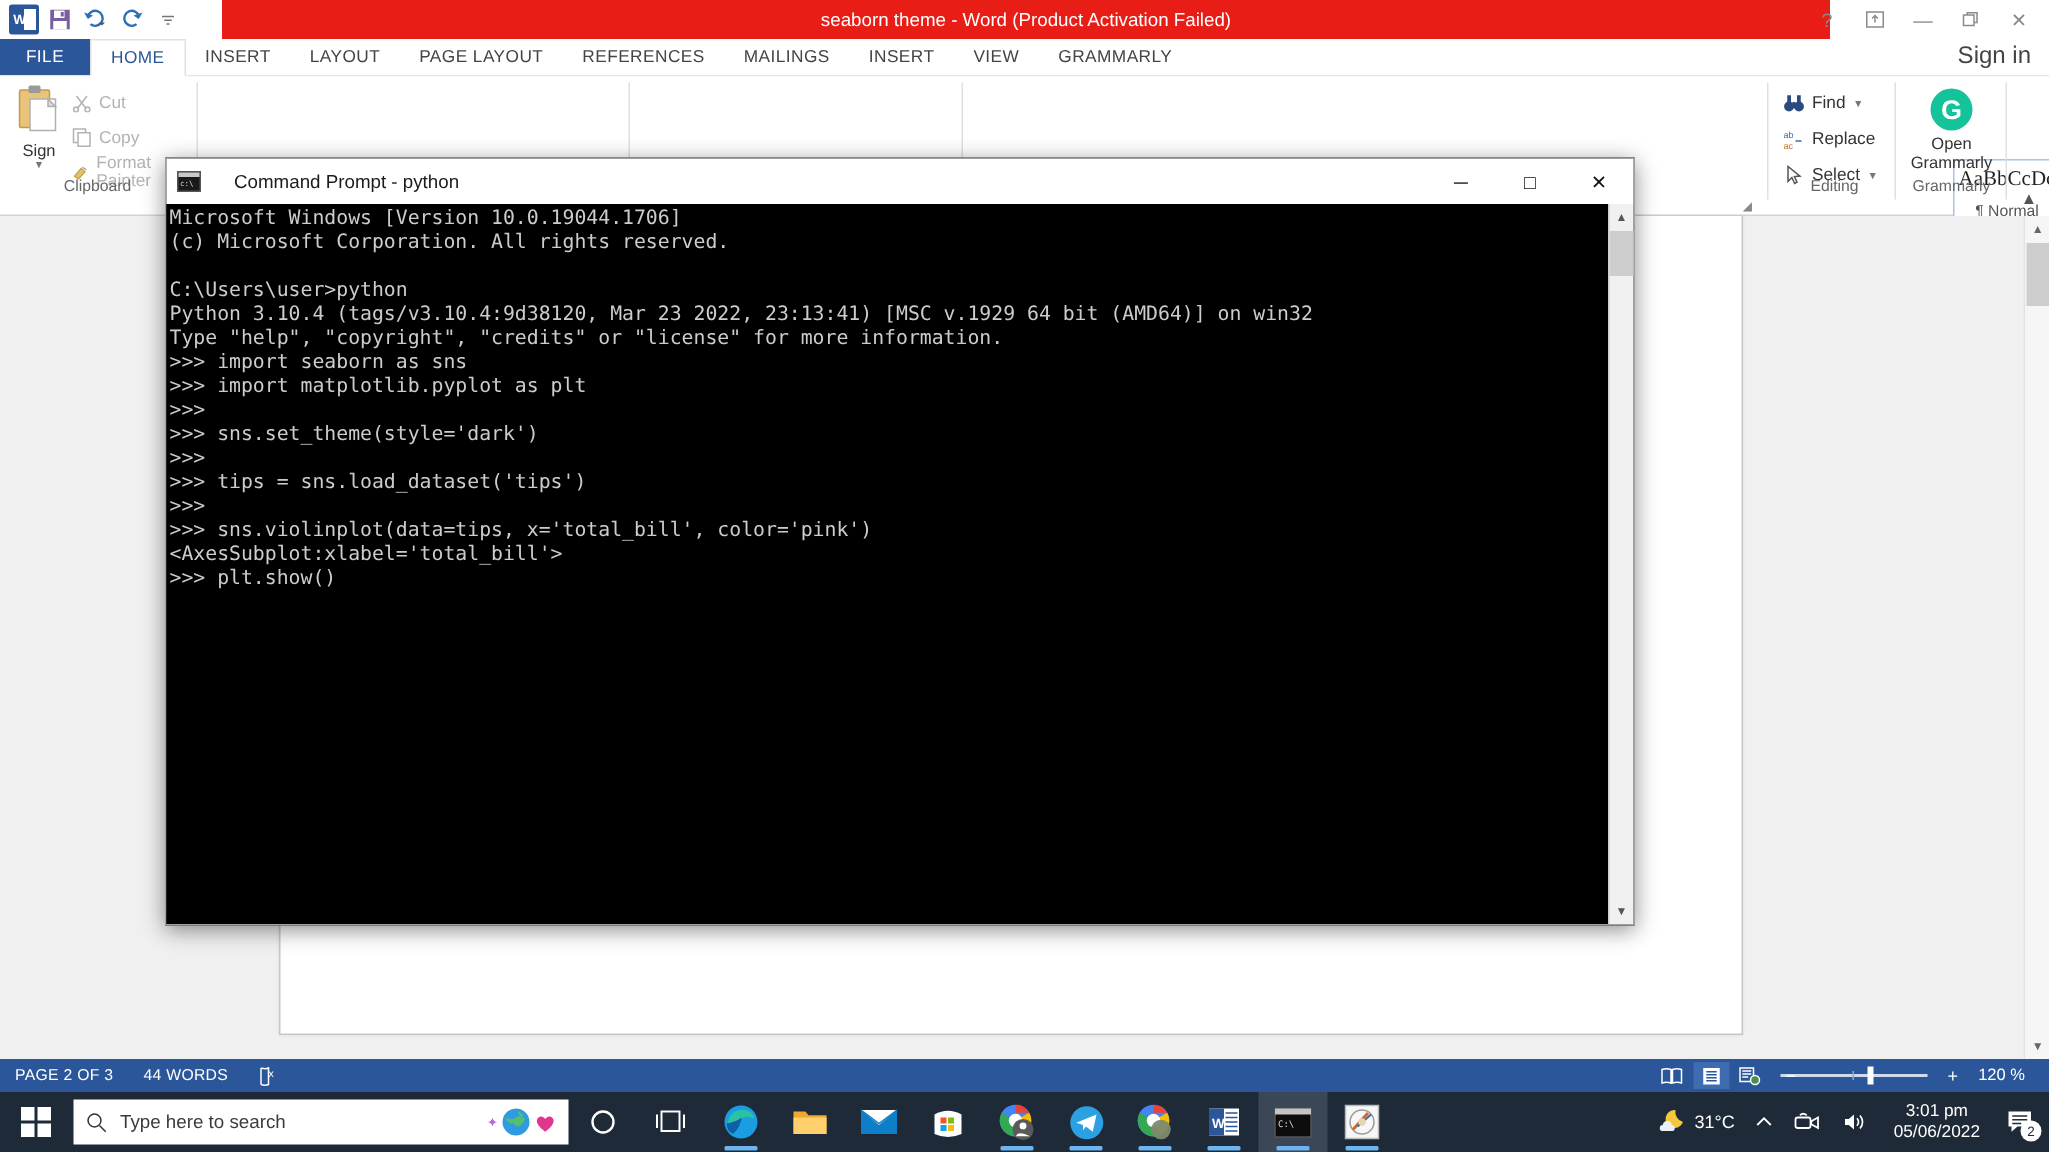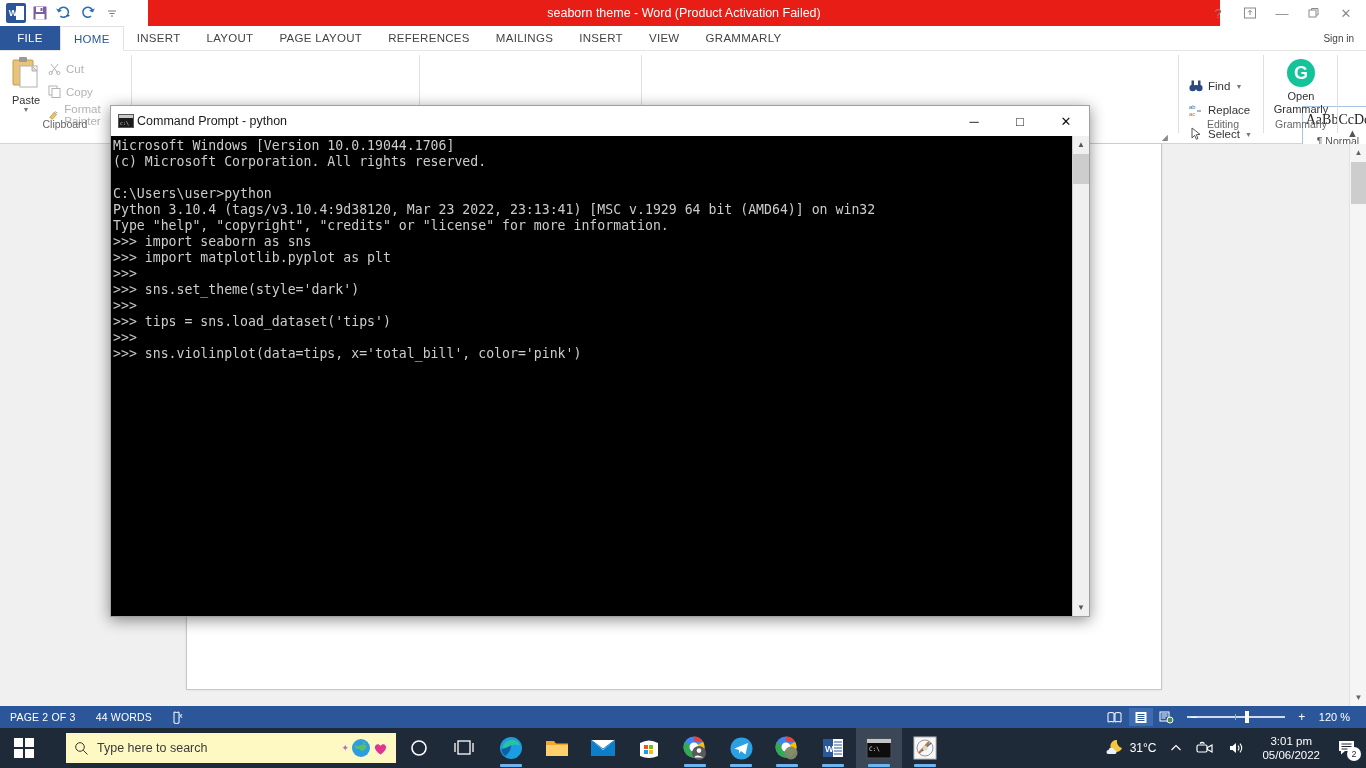--- a/index.html
+++ b/index.html
@@ -52,21 +52,21 @@
   }
   .tab-file {
     width: 60px; background: #2b579a; color: #fff; font-size: 11.5px;
     display: flex; align-items: center; justify-content: center; letter-spacing: .3px;
   }
   .tab {
     padding: 0 13px; font-size: 11.5px; color: #444;
     display: flex; align-items: center; letter-spacing: .3px; text-align: right;
   }
   .tab.active { background: #ffffff; color: #2b579a; border: 1px solid #e1e1e1; border-bottom: 1px solid #fff; position: relative; z-index: 3; margin-bottom: -1px; }
-  .signin { margin-left: auto; padding-right: 12px; font-size: 10px; color: #444; display: flex; align-items: center; }
+  .signin { margin-left: auto; padding-right: 12px; font-size: 16px; color: #444; display: flex; align-items: center; }
 
   
   .ribbon {
     position: absolute; left: 0; top: 51px; width: 1366px; height: 93px;
     background: #ffffff; border-bottom: 1px solid #d4d4d4;
   }
   .rgroup { position: absolute; top: 0; height: 93px; }
   .rgroup-label {
     position: absolute; bottom: 14px; width: 100%; text-align: center;
     font-size: 10.5px; color: #666;
@@ -144,21 +144,21 @@
     background: #ffffff; display: flex; align-items: center;
   }
   .cmd-icon {
     width: 16px; height: 14px; margin-left: 7px; background: #1a1a1a;
     border: 1px solid #555; position: relative; display: flex; align-items: flex-end;
   }
   .cmd-icon::before {
     content: ""; position: absolute; left: 0; top: 0; right: 0; height: 3px; background: #c9c9c9;
   }
   .cmd-icon span { font-size: 5px; color: #d6d6d6; line-height: 6px; padding-left: 1px; margin-bottom: 1px; font-family: "DejaVu Sans Mono", monospace; }
-  .cmd-title-text { font-size: 12.5px; color: #1b1b1b; margin-left: 3px; }
+  .cmd-title-text { font-size: 12.5px; color: #1b1b1b; margin-left: 22px; }
   .cmd-wctrl { margin-left: auto; display: flex; height: 30px; }
   .cmd-wctrl div { width: 46px; height: 30px; display: flex; align-items: center; justify-content: center; font-size: 13px; color: #111; }
   .cmd-body {
     position: absolute; left: 0; top: 30px; right: 17px; bottom: 0;
     background: #000; padding: 2px 0 0 2px; overflow: hidden;
   }
   .cmd-line {
     font-family: "DejaVu Sans Mono", monospace;
     font-size: 13.2px; line-height: 16px; color: #cccccc; white-space: pre;
   }
@@ -186,22 +186,22 @@
 
   
   .taskbar {
     position: absolute; left: 0; top: 728px; width: 1366px; height: 40px;
     background: #1f2a38; display: flex; align-items: center;
   }
   .start { width: 48px; height: 40px; display: flex; align-items: center; justify-content: center; }
   .win-glyph { display: grid; grid-template-columns: 9px 9px; grid-template-rows: 9px 9px; gap: 2px; }
   .win-glyph i { background: #ffffff; display: block; }
   .search {
-    width: 330px; height: 30px; background: #fef9c3; display: flex; align-items: center;
-    margin-left: 18px; padding: 0 8px; gap: 8px;
+    width: 330px; height: 30px; background: #ffffff; display: flex; align-items: center;
+    margin-left: 1px; padding: 0 8px; gap: 8px;
   }
   .search-text { font-size: 12.5px; color: #3b3b3b; }
   .tb-icons { display: flex; align-items: center; height: 40px; }
   .tb-ico {
     width: 46px; height: 40px; display: flex; align-items: center; justify-content: center;
     position: relative;
   }
   .tb-ico.active { background: #3b4757; }
   .tb-ico.running::after {
     content: ""; position: absolute; bottom: 1px; left: 12px; width: 22px; height: 3px;
@@ -298,21 +298,21 @@
   <div class="ribbon">
 
     <div class="rgroup" style="left:0; width:130px;">
       <div class="clip-paste">
         <svg width="34" height="34" viewBox="0 0 34 34">
           <rect x="4" y="5" width="20" height="25" rx="1" fill="#e8c47a" stroke="#c49a48"></rect>
           <rect x="10" y="2" width="8" height="5" rx="1" fill="#9a9a9a"></rect>
           <rect x="11" y="11" width="17" height="21" fill="#ffffff" stroke="#b0b0b0"></rect>
           <path d="M23 11 l5 5 h-5 z" fill="#dcdcdc" stroke="#b0b0b0"></path>
         </svg>
-        <div class="lbl">Paste</div>
+        <div class="lbl">Sign</div>
         <div style="font-size:7px;color:#777;">▼</div>
       </div>
       <div class="clip-items">
         <div>
           <svg width="13" height="13" viewBox="0 0 13 13">
               <path d="M3 2 L9.5 10.5 M10 2 L3.5 10.5" stroke="#b3b3b3" fill="none"></path>
               <circle cx="2.7" cy="11" r="1.6" stroke="#b3b3b3" fill="none"></circle>
               <circle cx="10.3" cy="11" r="1.6" stroke="#b3b3b3" fill="none"></circle>
             </svg>
           <span>Cut</span>
@@ -483,21 +483,21 @@
           <div class="style-name">¶ Normal</div>
         </div>
 
       </div>
 
       <div style="position:absolute; right:8px; bottom:2px; font-size:8px; color:#888;">◢</div>
     </div>
     <div class="rsep" style="left:1178px;"></div>
 
     <div class="rgroup" style="left:1184px; width:78px;">
-      <div style="position:absolute; left:5px; top:23px;">
+      <div style="position:absolute; left:5px; top:6px;">
         <div class="edit-item">
           <svg width="14" height="14" viewBox="0 0 14 14">
               <circle cx="3.7" cy="9" r="3.3" fill="#2b4b80"></circle>
               <circle cx="10.3" cy="9" r="3.3" fill="#2b4b80"></circle>
               <rect x="2.5" y="1.5" width="2.5" height="5" fill="#2b4b80"></rect>
               <rect x="9" y="1.5" width="2.5" height="5" fill="#2b4b80"></rect>
               <rect x="6" y="6" width="2" height="4" fill="#2b4b80"></rect>
             </svg>
           <span>Find</span>
           <span style="font-size:7px;color:#777;">▼</span>
@@ -566,20 +566,22 @@
       <div class="cmd-line">Python 3.10.4 (tags/v3.10.4:9d38120, Mar 23 2022, 23:13:41) [MSC v.1929 64 bit (AMD64)] on win32</div>
       <div class="cmd-line">Type "help", "copyright", "credits" or "license" for more information.</div>
       <div class="cmd-line">&gt;&gt;&gt; import seaborn as sns</div>
       <div class="cmd-line">&gt;&gt;&gt; import matplotlib.pyplot as plt</div>
       <div class="cmd-line">&gt;&gt;&gt;</div>
       <div class="cmd-line">&gt;&gt;&gt; sns.set_theme(style='dark')</div>
       <div class="cmd-line">&gt;&gt;&gt;</div>
       <div class="cmd-line">&gt;&gt;&gt; tips = sns.load_dataset('tips')</div>
       <div class="cmd-line">&gt;&gt;&gt;</div>
       <div class="cmd-line">&gt;&gt;&gt; sns.violinplot(data=tips, x='total_bill', color='pink')</div>
+      <div class="cmd-line">&lt;AxesSubplot:xlabel='total_bill'&gt;</div>
+      <div class="cmd-line">&gt;&gt;&gt; plt.show()</div>
     </div>
     <div class="cmd-sb">
       <div class="cmd-sb-btn">▲</div>
       <div class="cmd-sb-thumb"></div>
       <div class="cmd-sb-btn" style="position:absolute; bottom:0;">▼</div>
     </div>
   </div>
 
   <div class="statusbar">
     <div class="sb-item">PAGE 2 OF 3</div>

